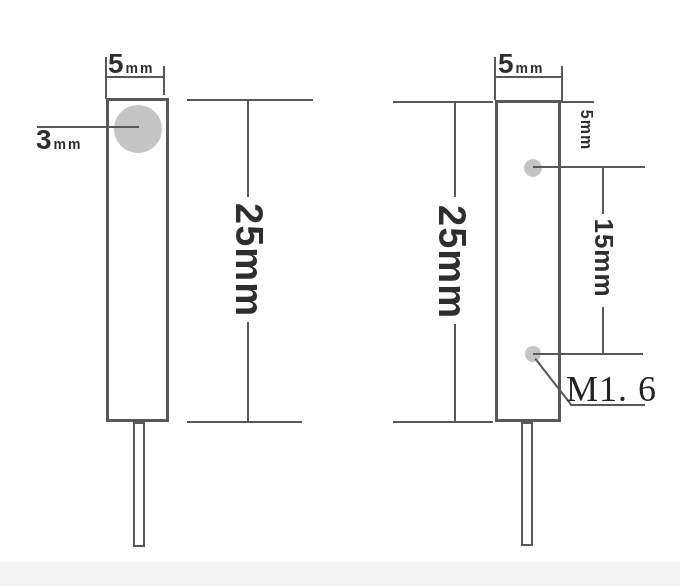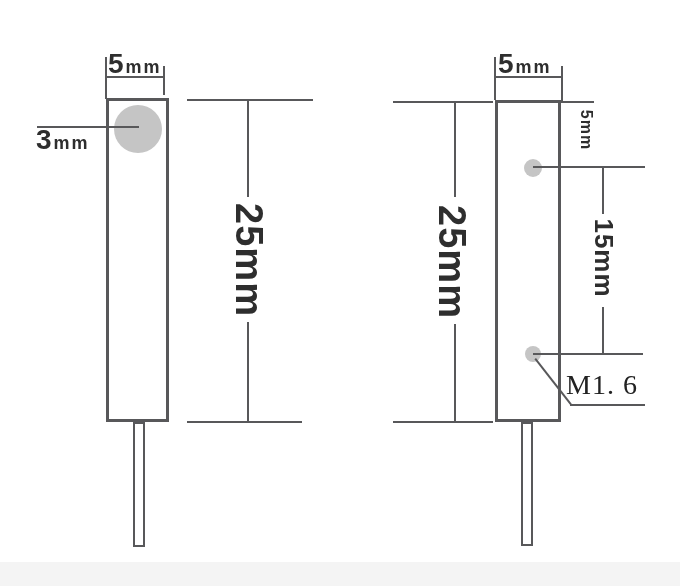--- a/index.html
+++ b/index.html
@@ -24,28 +24,28 @@
   
   .outline{position:absolute;box-sizing:border-box;border:3px solid var(--line);background:#fff;}
   .wire{position:absolute;box-sizing:border-box;border:2px solid var(--line);background:#fff;}
   .hole{position:absolute;border-radius:50%;background:var(--hole-fill);}
   
   .dim{
     position:absolute;color:var(--text);line-height:1;white-space:nowrap;
     font-weight:700;
   }
   .dim .val{font-size:28px;letter-spacing:0;}
-  .dim .unit{font-size:18px;font-weight:600;letter-spacing:2px;margin-left:2px;}
+  .dim .unit{font-size:14px;font-weight:600;letter-spacing:2px;margin-left:2px;}
   .rot{transform:translate(-50%,-50%) rotate(90deg);}
   .h25{font-size:38px;letter-spacing:1px;}
   .h15{font-size:26px;letter-spacing:1px;}
   .h5s{font-size:16px;letter-spacing:1px;}
   .thread{
     font-family:"Liberation Serif",serif;font-weight:400;
-    font-size:28px;letter-spacing:1px;color:#222;
+    font-size:36px;letter-spacing:1px;color:#222;
   }
   .strip{position:absolute;left:0;top:562px;width:680px;height:24px;background:var(--bottom-strip);}
 </style>
 </head>
 <body>
 
 <div class="canvas">
 
   <section>
 

